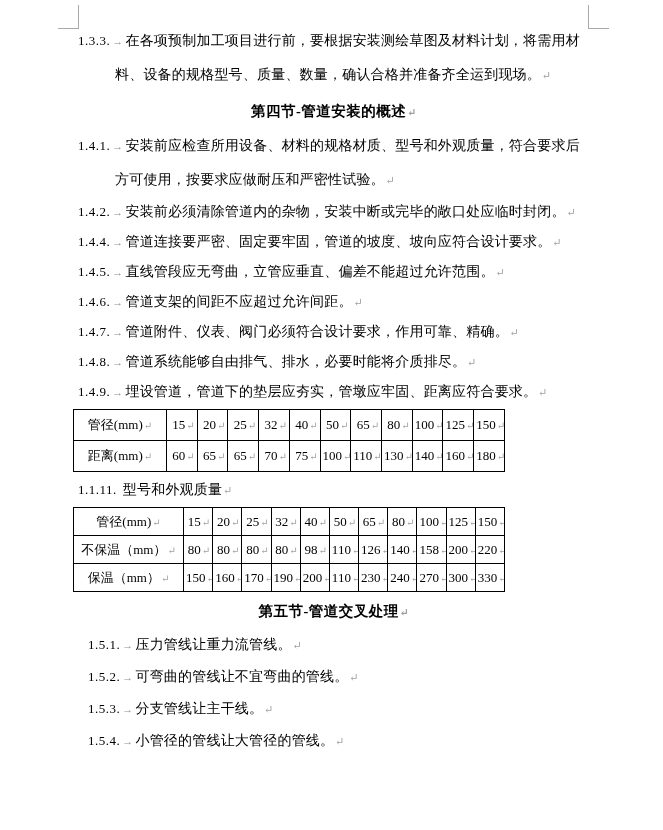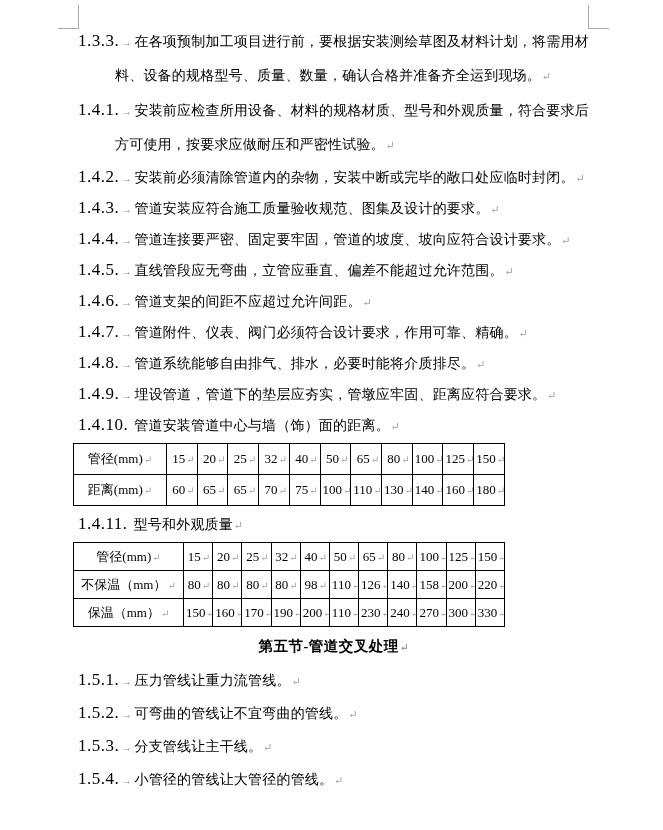--- a/index.html
+++ b/index.html
@@ -8,22 +8,22 @@
     font-family:"Liberation Serif","DejaVu Serif",serif;color:#000;
     overflow:hidden;
   }
   .page{position:relative;width:663px;height:830px;background:#fff;overflow:hidden;}
   .crop{position:absolute;width:20px;height:23px;}
   .crop.tl{left:58px;top:5px;border-right:1px solid #a9a9a9;border-bottom:1px solid #a9a9a9;}
   .crop.tr{left:588px;top:5px;border-left:1px solid #a9a9a9;border-bottom:1px solid #a9a9a9;}
   .content{position:absolute;left:78px;top:24px;width:512px;}
   p.item{margin:0;font-size:14px;line-height:29px;padding-left:37px;text-indent:-37px;letter-spacing:.2px;}
   p.item.wrap{line-height:34px;}
-  p.item.s5{line-height:32px;}
-  .num{font-size:17px;letter-spacing:.5px;}
+  p.item.s5{line-height:32px;margin-left:10px;}
+  .num{font-size:13px;letter-spacing:.5px;}
   .tabmark{color:#8f8f8f;font-size:11px;padding:0 2px 0 2px;}
   .pmark{color:#9f9f9f;font-size:11px;margin-left:1px;}
   .numsp{display:inline-block;width:6px;}
   h3.heading{margin:5px 0 3px 0;font-size:14.5px;font-weight:bold;text-align:center;line-height:28px;letter-spacing:.5px;}
   p.note{margin:4px 0 0 0;font-size:14px;line-height:30px;letter-spacing:.2px;}
   table.doc-table{border-collapse:collapse;table-layout:fixed;width:432px;margin-left:-5px;}
   table.doc-table td{border:1px solid #000;font-size:13px;padding:0 2px;overflow:hidden;white-space:nowrap;}
   table.t1{margin-top:2px;}
   table.t1 td{height:30px;}
   table.t2{margin-top:2px;}
@@ -40,32 +40,31 @@
 
 <div class="page">
   <div class="crop tl"></div>
   <div class="crop tr"></div>
 
   <div class="content">
     <div id="items-pre">
         <p class="item wrap"><span class="num">1.3.3.</span><span class="tabmark">→</span><span class="txt">在各项预制加工项目进行前，要根据安装测绘草图及材料计划，将需用材料、设备的规格型号、质量、数量，确认合格并准备齐全运到现场。</span><span class="pmark">↵</span></p>
       </div>
 
+    <h3 class="heading"><span>第四节-管道安装的概述</span><span class="pmark">↵</span></h3>
 
     <div id="items-s4">
         <p class="item wrap"><span class="num">1.4.1.</span><span class="tabmark">→</span><span class="txt">安装前应检查所用设备、材料的规格材质、型号和外观质量，符合要求后方可使用，按要求应做耐压和严密性试验。</span><span class="pmark">↵</span></p>
         <p class="item"><span class="num">1.4.2.</span><span class="tabmark">→</span><span class="txt">安装前必须清除管道内的杂物，安装中断或完毕的敞口处应临时封闭。</span><span class="pmark">↵</span></p>
-        <p class="item"><span class="num">1.4.3.</span><span class="tabmark">→</span><span class="txt">管道安装应符合施工质量验收规范、图集及设计的要求。</span><span class="pmark">↵</span></p>
         <p class="item"><span class="num">1.4.4.</span><span class="tabmark">→</span><span class="txt">管道连接要严密、固定要牢固，管道的坡度、坡向应符合设计要求。</span><span class="pmark">↵</span></p>
         <p class="item"><span class="num">1.4.5.</span><span class="tabmark">→</span><span class="txt">直线管段应无弯曲，立管应垂直、偏差不能超过允许范围。</span><span class="pmark">↵</span></p>
         <p class="item"><span class="num">1.4.6.</span><span class="tabmark">→</span><span class="txt">管道支架的间距不应超过允许间距。</span><span class="pmark">↵</span></p>
         <p class="item"><span class="num">1.4.7.</span><span class="tabmark">→</span><span class="txt">管道附件、仪表、阀门必须符合设计要求，作用可靠、精确。</span><span class="pmark">↵</span></p>
         <p class="item"><span class="num">1.4.8.</span><span class="tabmark">→</span><span class="txt">管道系统能够自由排气、排水，必要时能将介质排尽。</span><span class="pmark">↵</span></p>
         <p class="item"><span class="num">1.4.9.</span><span class="tabmark">→</span><span class="txt">埋设管道，管道下的垫层应夯实，管墩应牢固、距离应符合要求。</span><span class="pmark">↵</span></p>
-        <p class="item"><span class="num">1.4.10.</span><span class="numsp"> </span><span class="txt">管道安装管道中心与墙（饰）面的距离。</span><span class="pmark">↵</span></p>
       </div>
 
     <table class="doc-table t1" id="table-1">
       <colgroup>
           <col class="col-head">
           <col span="11">
         </colgroup>
       <tbody id="table-1-body">
           <tr>
             <td class="hdr"><span class="cv">管径(mm)</span><span class="pmark">↵</span></td>
@@ -92,21 +91,21 @@
             <td class="val"><span class="cv">110</span><span class="pmark">↵</span></td>
             <td class="val"><span class="cv">130</span><span class="pmark">↵</span></td>
             <td class="val"><span class="cv">140</span><span class="pmark">↵</span></td>
             <td class="val"><span class="cv">160</span><span class="pmark">↵</span></td>
             <td class="val"><span class="cv">180</span><span class="pmark">↵</span></td>
           </tr>
         </tbody>
     </table>
 
     <div id="para-1411">
-        <p class="item"><span class="num">1.4.11.</span><span class="numsp"> </span><span class="txt">型号和外观质量</span><span class="pmark">↵</span></p>
+        <p class="item"><span class="num">1.1.11.</span><span class="numsp"> </span><span class="txt">型号和外观质量</span><span class="pmark">↵</span></p>
       </div>
 
     <table class="doc-table t2" id="table-2">
       <colgroup>
           <col class="col-head">
           <col span="11">
         </colgroup>
       <tbody id="table-2-body">
           <tr>
             <td class="hdr"><span class="cv">管径(mm)</span><span class="pmark">↵</span></td>

